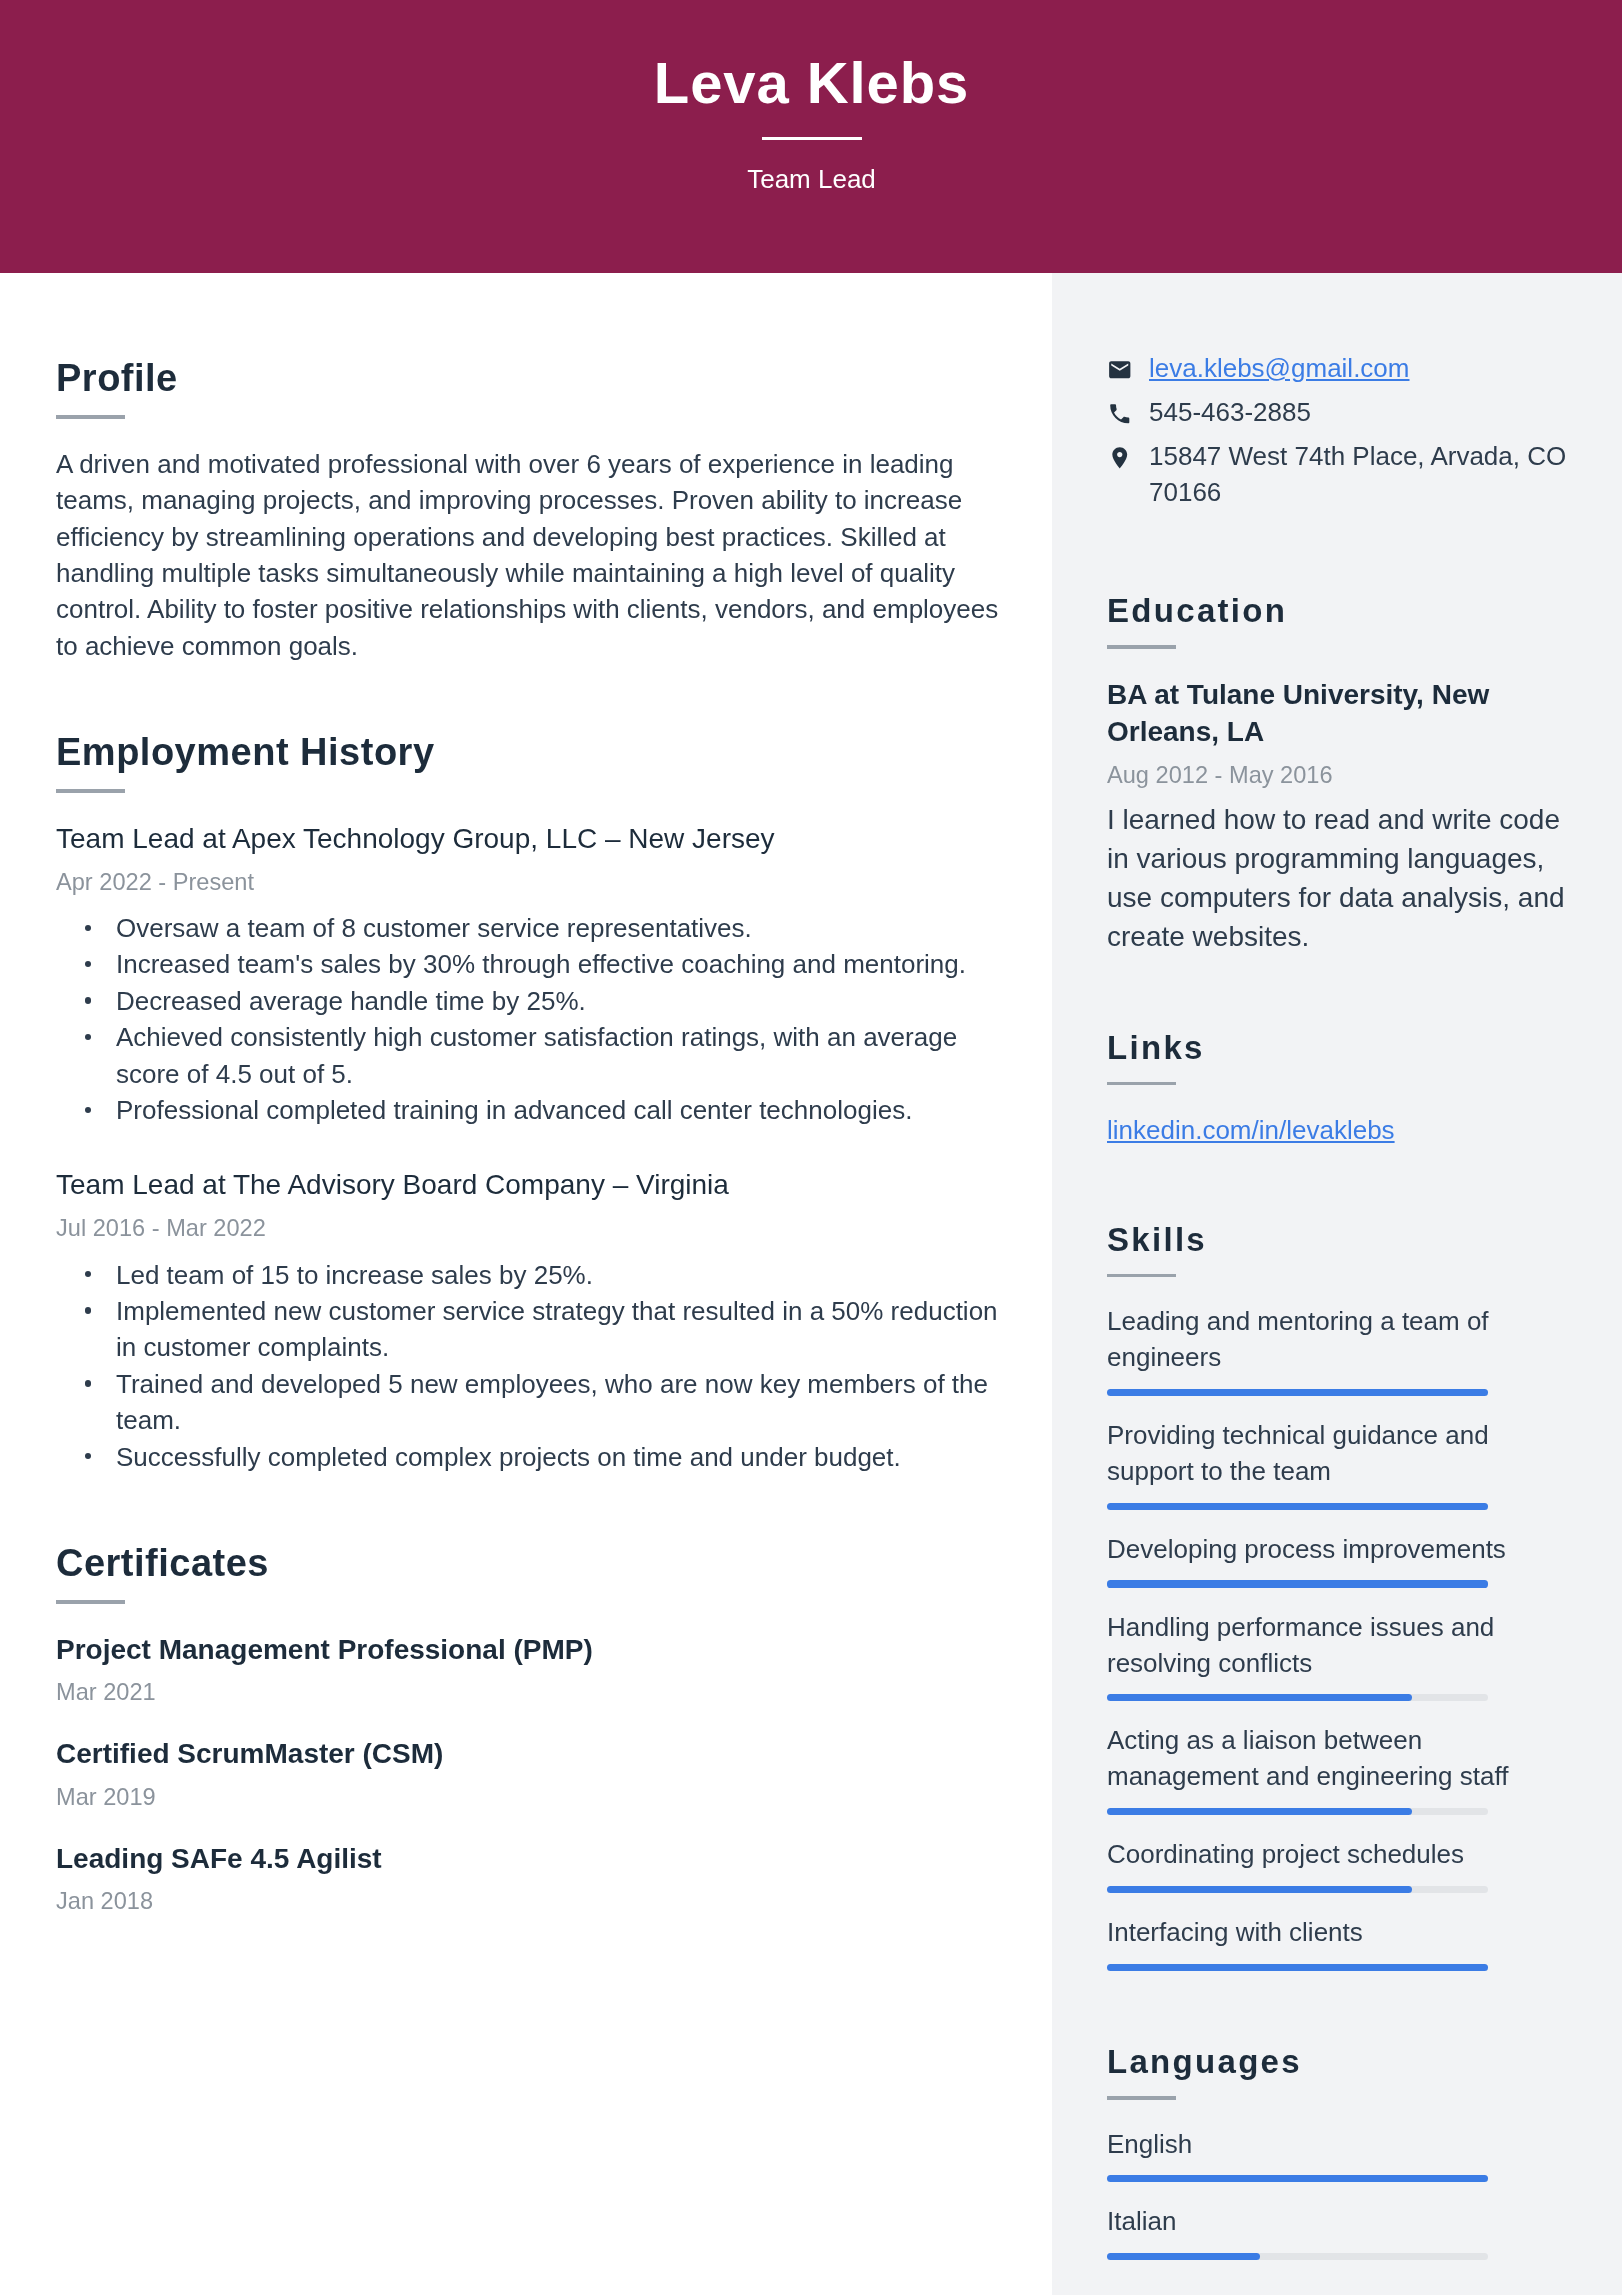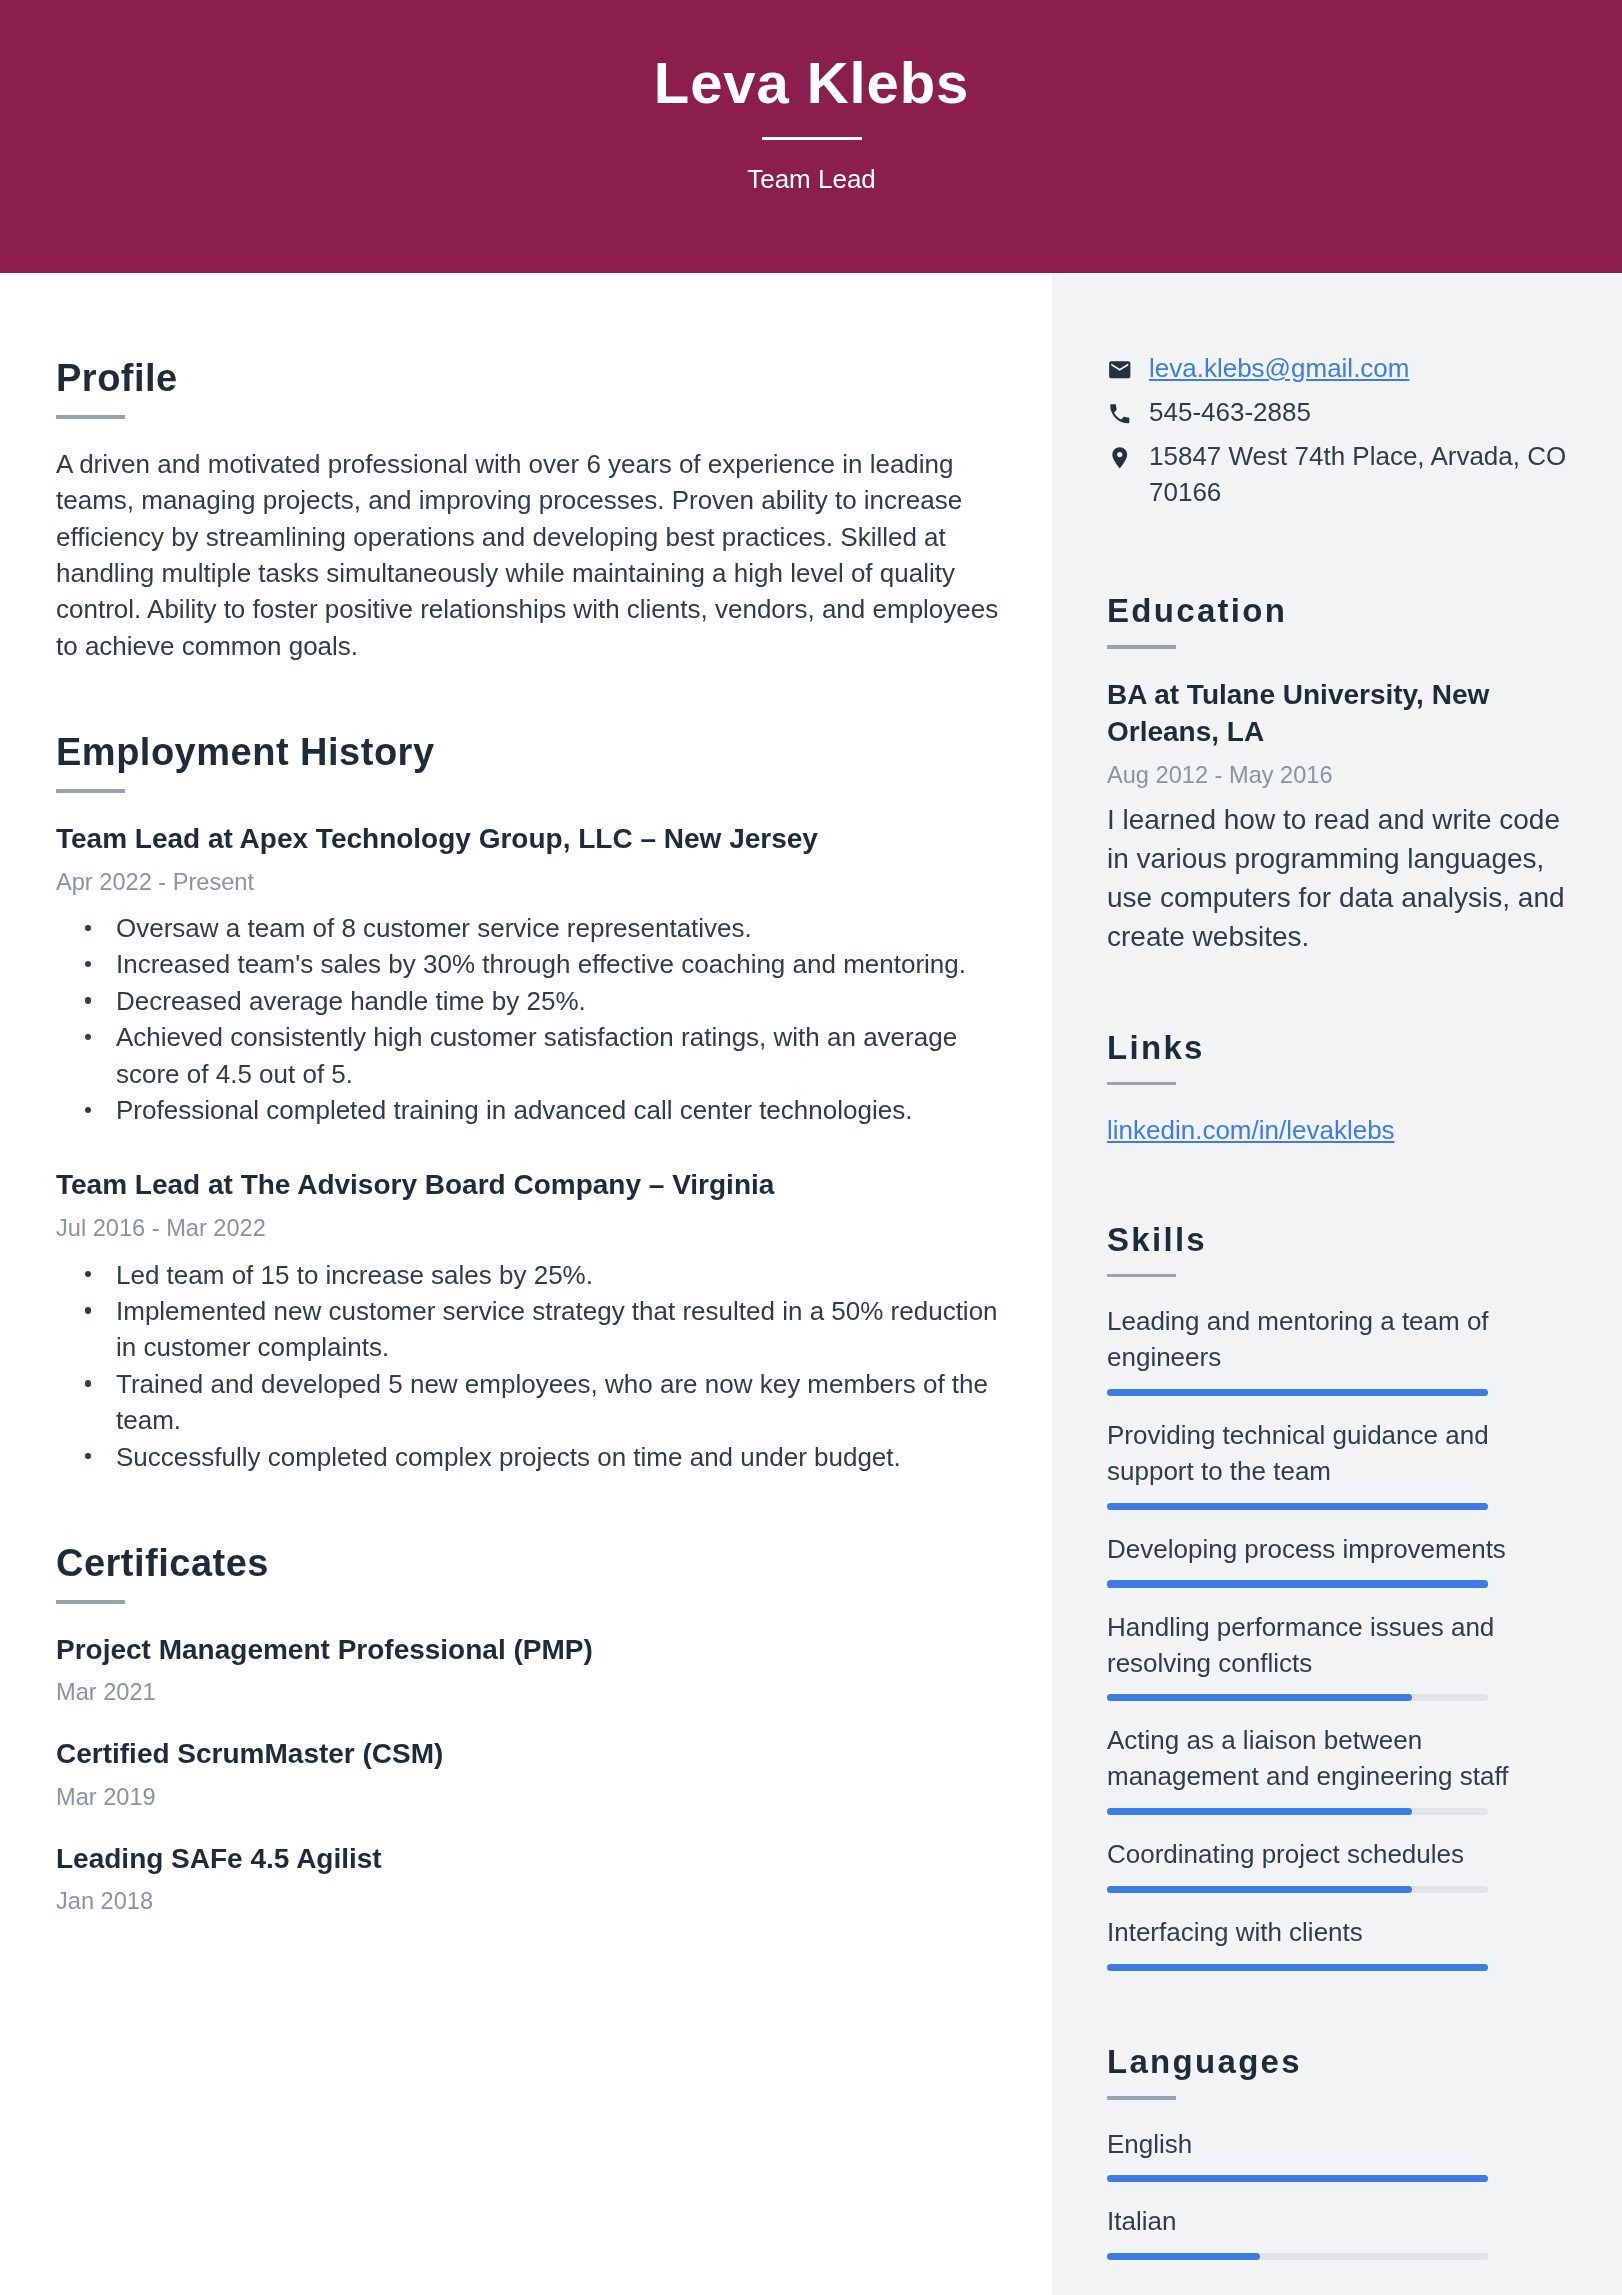--- a/index.html
+++ b/index.html
@@ -46,21 +46,21 @@
   }
   .side-heading{
     font-size:33px;font-weight:700;color:var(--heading-ink);
     letter-spacing:2.3px;line-height:1.2;
   }
   .dates{font-size:23.6px;color:var(--muted);margin-top:9px;line-height:1.3;}
   
   .section{margin-bottom:67px;}
   .body-text{font-size:26px;line-height:1.4;color:var(--ink);}
   .job{margin-bottom:38px;}
-  .job-title{font-size:28px;font-weight:700;color:var(--heading-ink);line-height:1.35;}
+  .job-title{font-size:28px;font-weight:400;color:var(--heading-ink);line-height:1.35;}
   .job ul{list-style:none;margin-top:12.7px;}
   .job li{
     position:relative;font-size:26px;line-height:1.4;color:var(--ink);
     padding-left:33px;margin-left:27px;
   }
   .job li::before{
     content:"";position:absolute;left:1.8px;top:14.5px;
     width:6.4px;height:6.4px;border-radius:50%;background:var(--ink);
   }
   .cert{margin-bottom:27px;}

